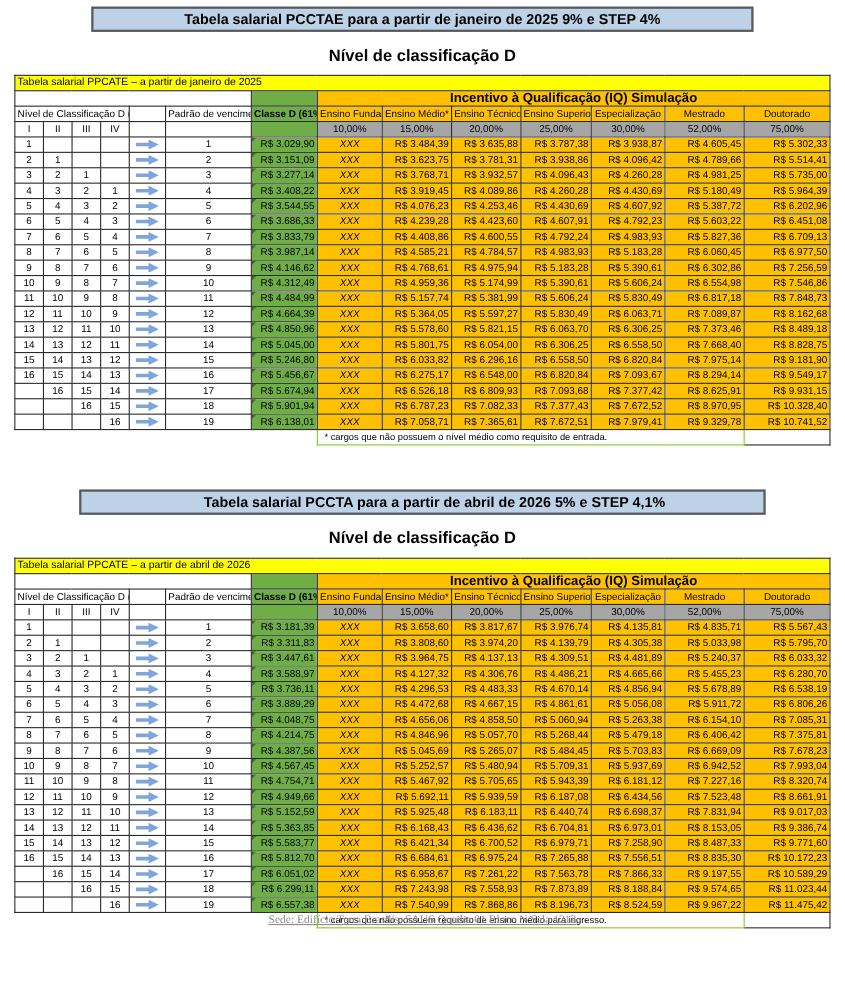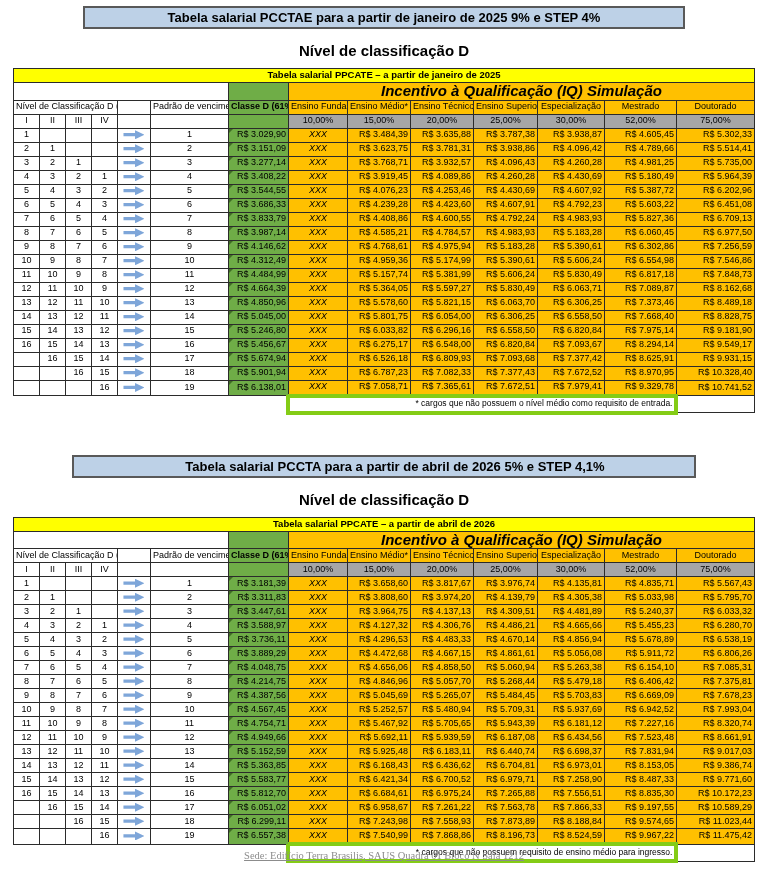--- a/index.html
+++ b/index.html
@@ -9,41 +9,41 @@
     overflow:hidden;
   }
   .titlebar{
     width:598px;margin:6px auto 0;background:#bdd1e7;border:2px solid #595959;
     text-align:center;font-weight:bold;font-size:13px;padding:2px 0;
   }
   .titlebar.second{margin-top:40px;padding-left:22px;}
   .subtitle{text-align:center;font-weight:bold;font-size:15px;margin:13px 0 9px;}
   table.sal{border-collapse:collapse;table-layout:fixed;width:741px;margin:0 auto;font-size:9px;}
   table.sal td{border:1px solid #2b2b2b;padding:0 2px;height:13px;overflow:hidden;white-space:nowrap;line-height:1.1;}
-  td.band{background:#ffff00;font-weight:bold;text-align:center;font-size:9.5px;}
+  td.band{background:#ffff00;font-weight:normal;font-size:9.5px;}
   td.iqblank{background:#ffffff;}
   td.greenblank{background:#6fad47;}
-  td.iqband{background:#ffc000;font-weight:bold;text-align:center;font-size:15px;font-style:italic;}
+  td.iqband{background:#ffc000;font-weight:bold;text-align:center;font-size:12px;}
   td.lefthdr{text-align:center;white-space:normal;vertical-align:middle;}
   td.padh{text-align:center;white-space:normal;vertical-align:middle;}
   td.clsh{background:#6fad47;font-weight:bold;text-align:center;white-space:normal;vertical-align:middle;}
   td.eduh{background:#ffc000;text-align:center;white-space:normal;vertical-align:middle;height:44px;}
   td.pct{background:#a6a6a6;text-align:center;margin-left:38px;}
   td.rom{text-align:center;}
   td.lvl{text-align:center;}
   td.pad{text-align:center;}
   td.classe{background:#6fad47;text-align:right;position:relative;}
   td.classe::before{content:"";position:absolute;left:0;top:0;border-top:4px solid #3f6b24;border-right:4px solid transparent;}
   td.fund{background:#ffc000;text-align:center;font-style:italic;}
   td.val{background:#ffc000;text-align:right;}
   td.arrowc{text-align:center;}
   span.arrow{display:inline-block;width:21px;height:9px;background:#7ea6d9;
     clip-path:polygon(0 32%,55% 32%,55% 0,100% 50%,55% 100%,55% 68%,0 68%);vertical-align:middle;}
   tr.fnrow td{border:none;background:transparent;}
-  tr.fnrow td.fn{border:4px solid #84cc16;font-size:8.5px;text-align:right;padding-left:6px;background:transparent;}
+  tr.fnrow td.fn{border:1px solid #84cc16;font-size:8.5px;text-align:left;padding-left:6px;background:transparent;}
   tr.fnrow td.fnend{border:1px solid #2b2b2b;}
   .t2wrap{position:relative;}
   .ghost{position:absolute;left:0;width:100%;text-align:center;color:#8c8c8c;font-size:10.5px;font-family:"Liberation Serif","DejaVu Serif",serif;text-decoration:underline;}
   .ghost1{bottom:2px;}
   .ghost2{bottom:-13px;}
 </style>
 </head>
 <body>
 
 <div class="titlebar">Tabela salarial PCCTAE para a partir de janeiro de 2025 9% e STEP 4%</div>

